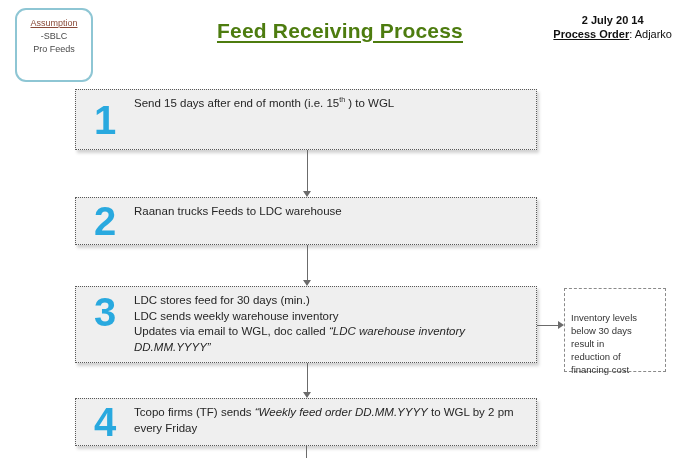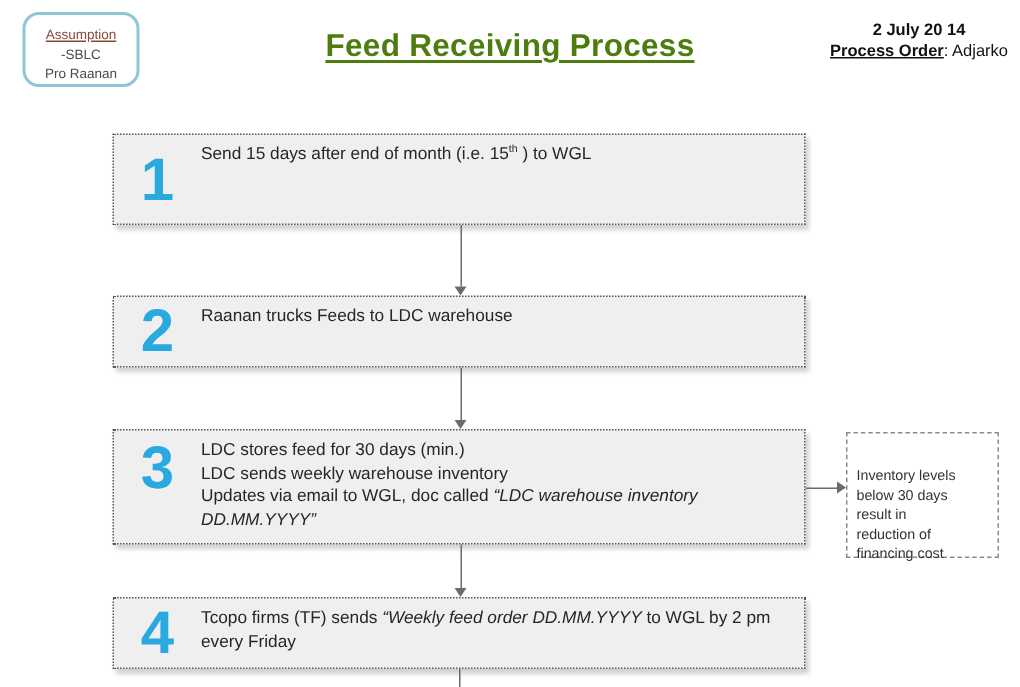--- a/index.html
+++ b/index.html
@@ -3,21 +3,21 @@
 <meta charset="utf-8">
 <style>
   html,body { margin:0; padding:0; background:#fff; }
   .slide {
     position:relative; width:680px; height:458px; background:#ffffff;
     font-family:"Liberation Sans", sans-serif; overflow:hidden;
   }
 
   
   .assumption-box {
-    position:absolute; left:15px; top:8px; width:78px; height:50px;
+    position:absolute; left:15px; top:8px; width:78px; height:74px;
     border:2px solid #8ec6d4; border-radius:11px; background:#fff;
     text-align:center; font-size:9px; line-height:13px; color:#4a4a4a;
     padding-top:7px; box-sizing:border-box;
   }
   .assumption-title { color:#8a4a38; text-decoration:underline; }
 
   
   .page-title {
     position:absolute; left:0; top:19px; width:680px; text-align:center;
     font-size:21px; font-weight:bold; color:#4d7c0f;
@@ -87,21 +87,21 @@
   }
 </style>
 </head>
 <body>
 
 <div class="slide">
 
   <div class="assumption-box">
     <div class="assumption-title">Assumption</div>
     <div>-SBLC</div>
-    <div>Pro Raanan</div>
+    <div>Pro Feeds</div>
   </div>
 
   <div class="page-title">Feed Receiving Process</div>
 
   <div class="date-block">
     <div class="date-line">2 July 20 14</div>
     <div><span class="po-label">Process Order</span><span class="po-value">: Adjarko</span></div>
   </div>
 
   <div class="step" id="step1">

